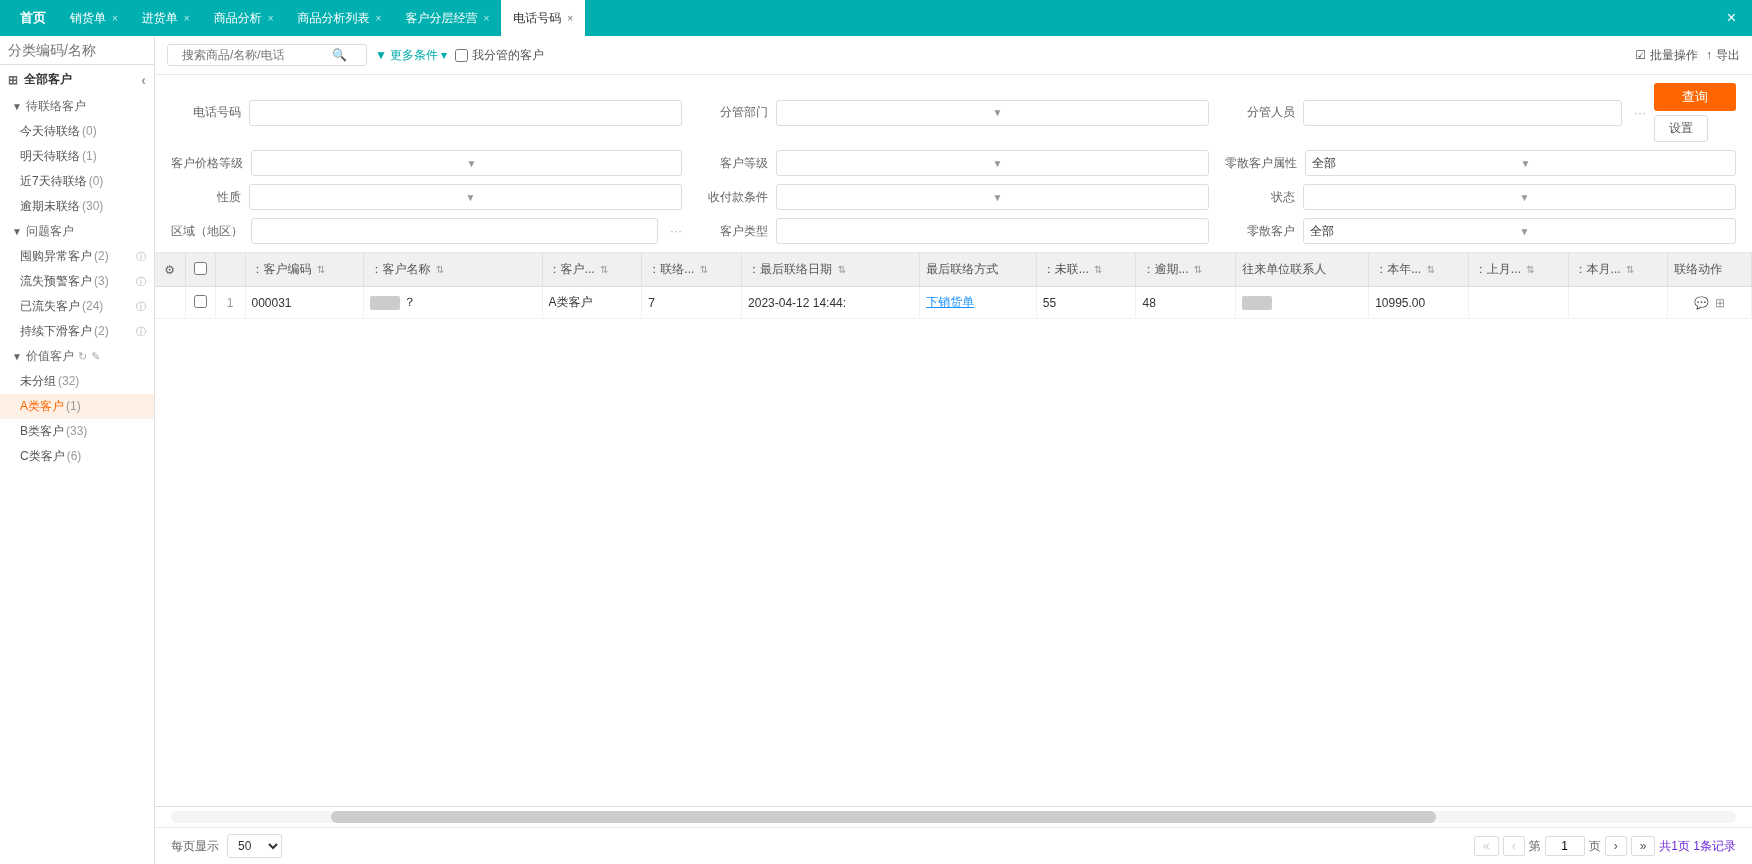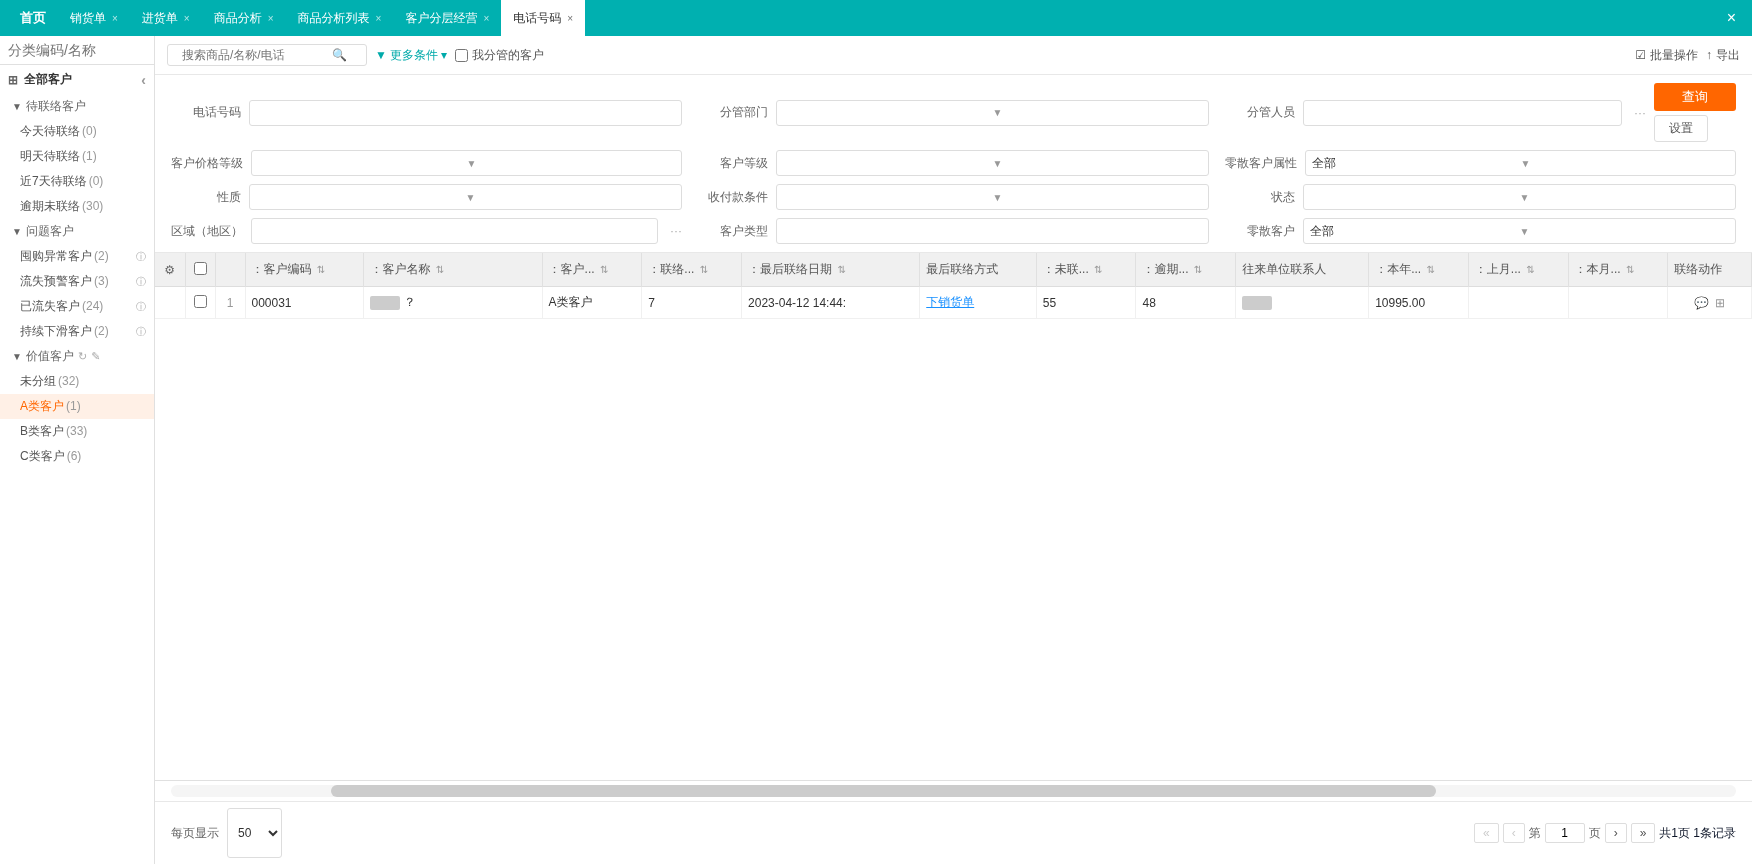--- a/index.html
+++ b/index.html
@@ -298,21 +298,21 @@
       align-items: center;
       padding: 6px 16px;
       background: white;
       border-top: 1px solid #e8e8e8;
       gap: 8px;
     }
     .page-size-label { color: #666; }
     .page-size-select {
       border: 1px solid #ddd;
       border-radius: 3px;
-      padding: 16px 6px;
+      padding: 3px 6px;
       color: #333;
       background: white;
     }
     .page-nav {
       display: flex;
       align-items: center;
       gap: 4px;
       margin-left: auto;
     }
     .page-nav button {
@@ -324,21 +324,21 @@
       color: #555;
     }
     .page-nav button:disabled { color: #ccc; cursor: default; }
     .page-input {
       width: 40px;
       border: 1px solid #ddd;
       border-radius: 2px;
       padding: 2px 4px;
       text-align: center;
     }
-    .total-text { color: #0f172a; }
+    .total-text { color: #6d28d9; }
     .gear-cell { text-align: center; cursor: pointer; color: #666; }
     .action-icons { display: flex; gap: 6px; justify-content: center; color: #999; cursor: pointer; }
 
     
     .blur-box {
       display: inline-block;
       background: #ccc;
       width: 30px;
       height: 14px;
       border-radius: 2px;

